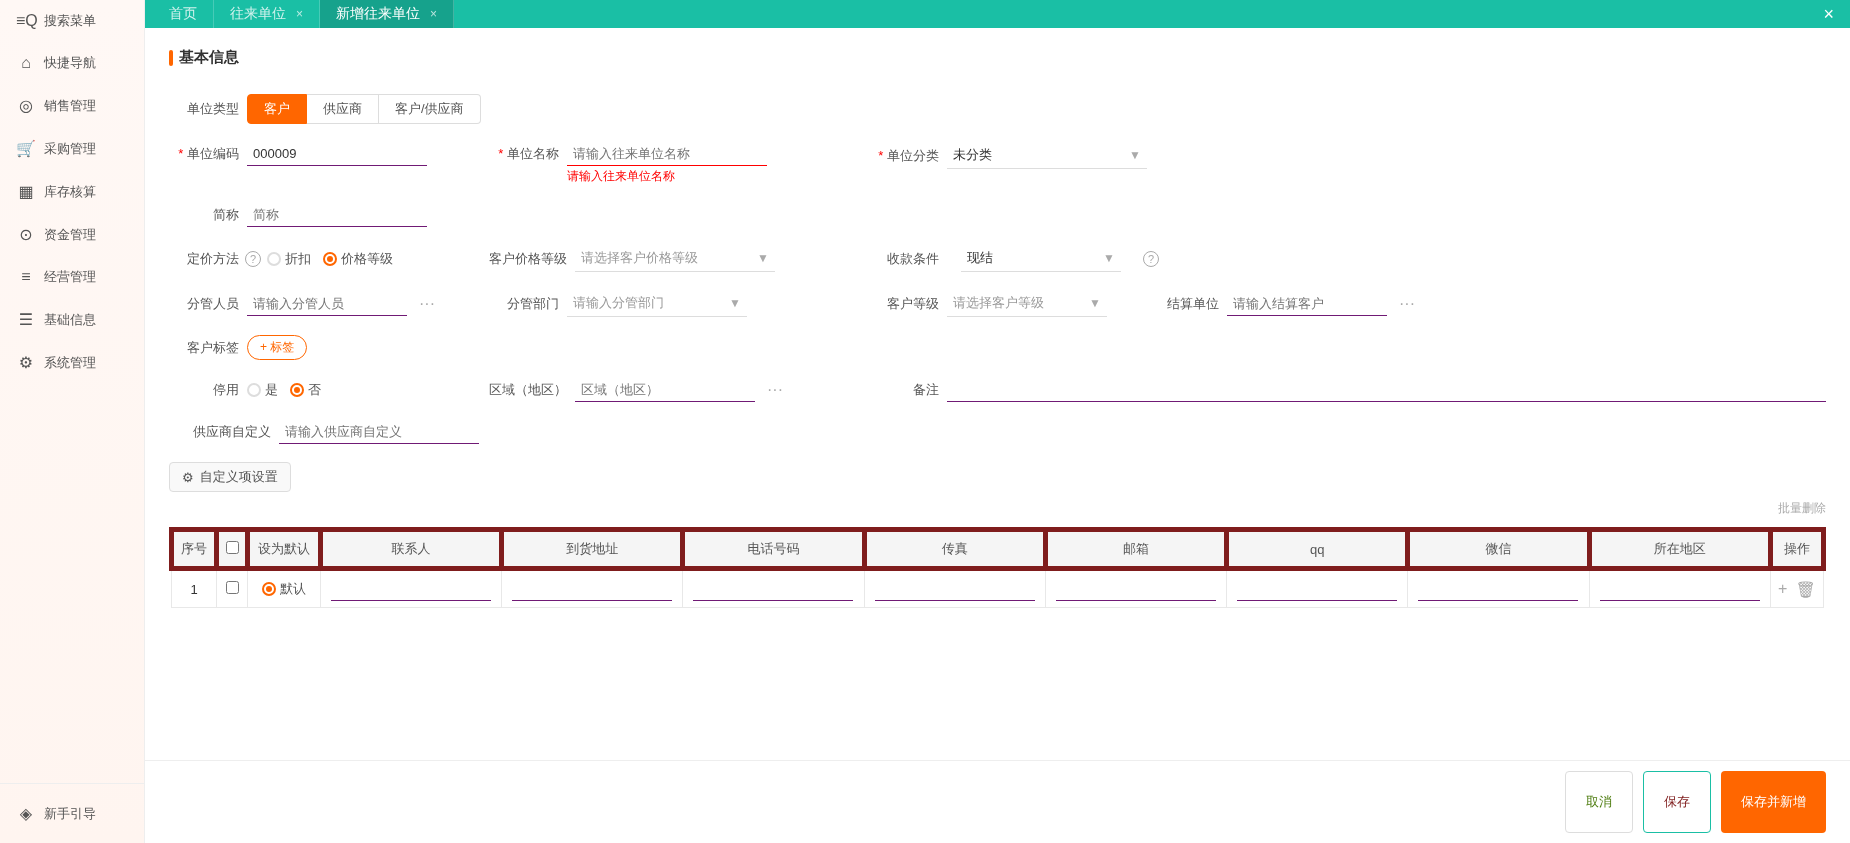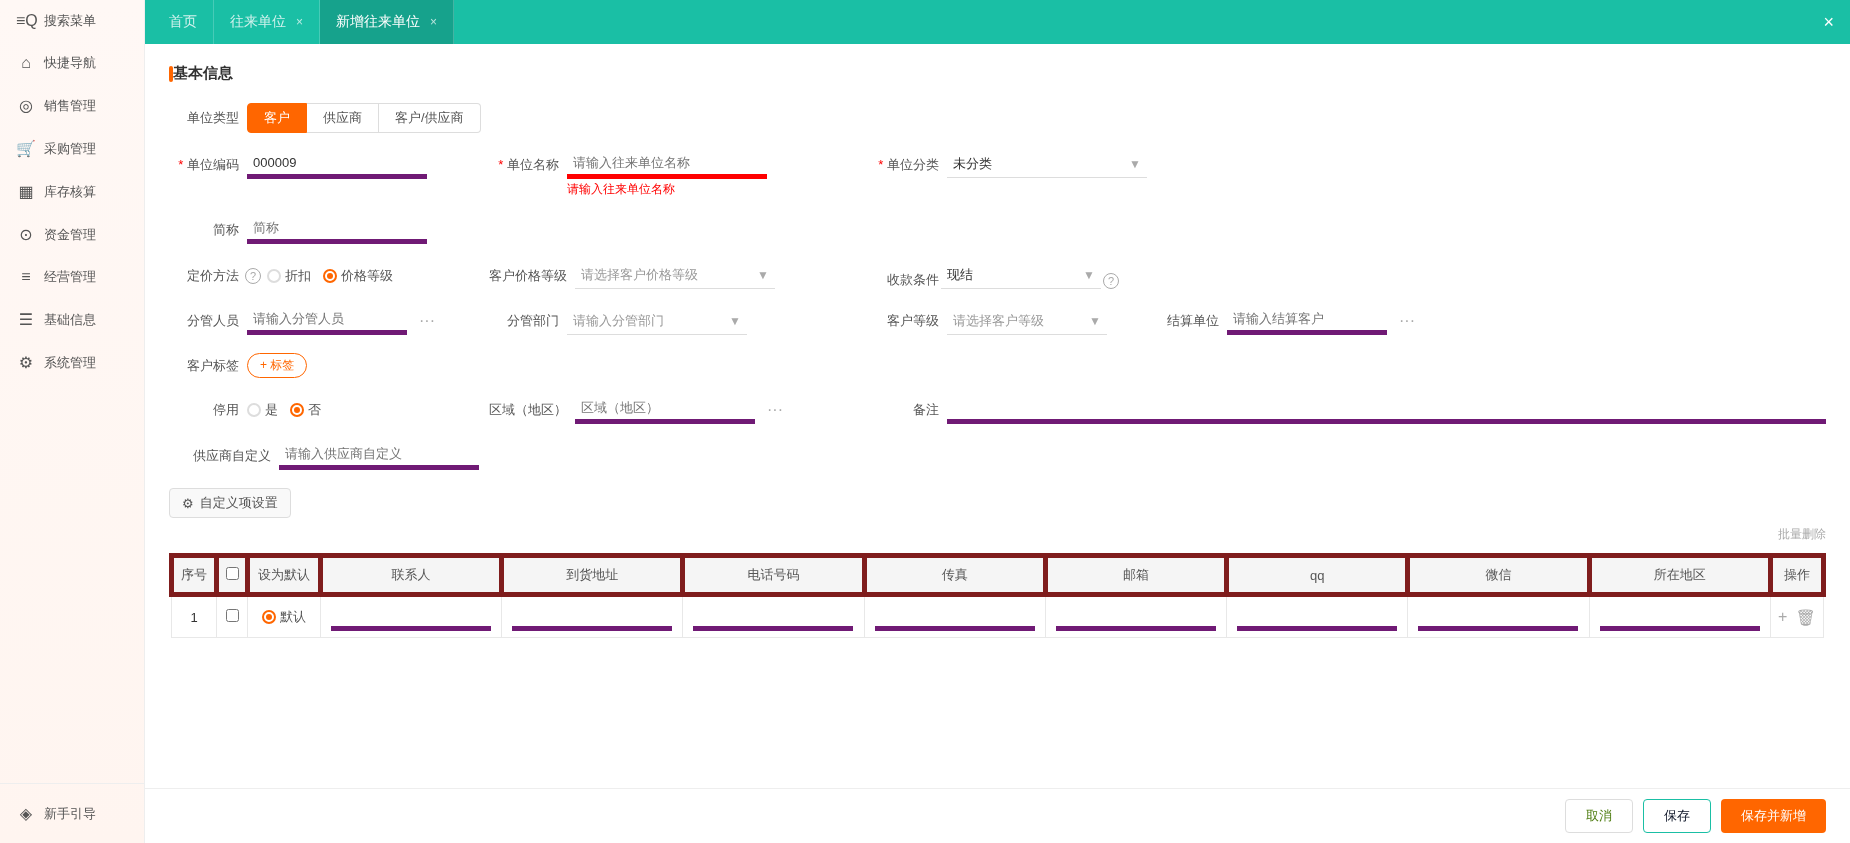--- a/index.html
+++ b/index.html
@@ -36,21 +36,21 @@
       display: flex;
       flex-direction: column;
       overflow: hidden;
     }
 
     
     .tabbar {
       background: #1abfa5;
       display: flex;
       align-items: center;
-      height: 44px;
+      height: 28px;
       padding: 0 8px;
       flex-shrink: 0;
     }
     .tab {
       display: flex;
       align-items: center;
       padding: 0 16px;
       height: 100%;
       color: rgba(255,255,255,0.8);
       cursor: pointer;
@@ -81,21 +81,22 @@
       flex: 1;
       background: #fff;
       overflow-y: auto;
       padding: 20px 24px;
     }
 
     
     .section-header {
       display: flex;
       align-items: center;
-      margin-bottom: 20px;
+      gap: 6px;
+      margin-bottom: 27px;
       font-size: 15px;
       font-weight: bold;
       color: #333;
     }
     .section-header .bar-icon {
       width: 4px;
       height: 16px;
       background: #f60;
       border-radius: 2px;
       display: inline-block;
@@ -122,21 +123,21 @@
       font-size: 13px;
       min-width: 70px;
       text-align: right;
     }
     .form-label.required::before {
       content: '* ';
       color: red;
     }
     .form-control {
       border: none;
-      border-bottom: 5px solid #701a75;
+      border-bottom: 1px solid #701a75;
       padding: 4px 6px;
       font-size: 13px;
       color: #333;
       outline: none;
       background: transparent;
       min-width: 160px;
     }
     .form-control.error-border { border-bottom-color: red; }
     .error-msg {
       color: red;
@@ -272,24 +273,24 @@
     .btn-cancel {
       padding: 7px 20px;
       border: 1px solid #ddd;
       background: #fff;
       color: #4d7c0f;
       border-radius: 4px;
       cursor: pointer;
       font-size: 13px;
     }
     .btn-save {
-      padding: 7px 20px;
+      padding: 21px 20px;
       border: 1px solid #1abfa5;
       background: #fff;
-      color: #0f172a;
+      color: #7f1d1d;
       border-radius: 4px;
       cursor: pointer;
       font-size: 13px;
     }
     .btn-save-new {
       padding: 7px 20px;
       border: none;
       background: #f60;
       color: #fff;
       border-radius: 4px;
@@ -440,21 +441,21 @@
             </div>
           </div>
         </div>
         <div class="form-field" style="flex:0 0 380px;">
           <span class="form-label">客户价格等级</span>
           <div class="select-ctrl" style="width:200px;">
             <span style="color:#999;">请选择客户价格等级</span>
             <span class="chevron">▼</span>
           </div>
         </div>
-        <div class="form-field" style="flex:0 0 320px;gap:2px;align-items:flex-end;">
+        <div class="form-field" style="flex:0 0 320px;gap:22px;">
           <span class="form-label">收款条件</span>
           <div class="select-ctrl" style="width:160px;">
             <span class="val">现结</span>
             <span class="chevron">▼</span>
           </div>
           <span class="help-icon">?</span>
         </div>
       </div>
 
       <div class="form-row" style="align-items:center;">

